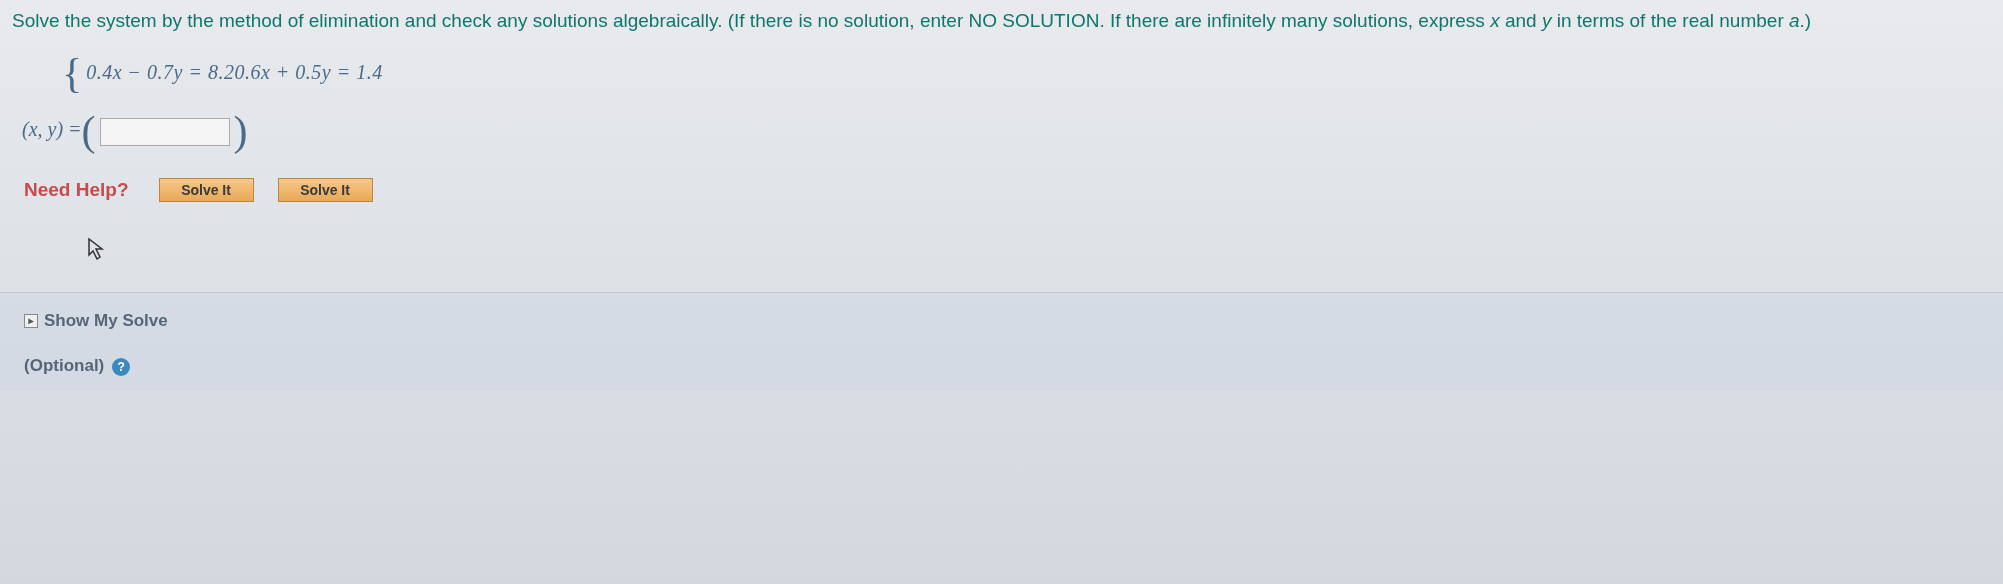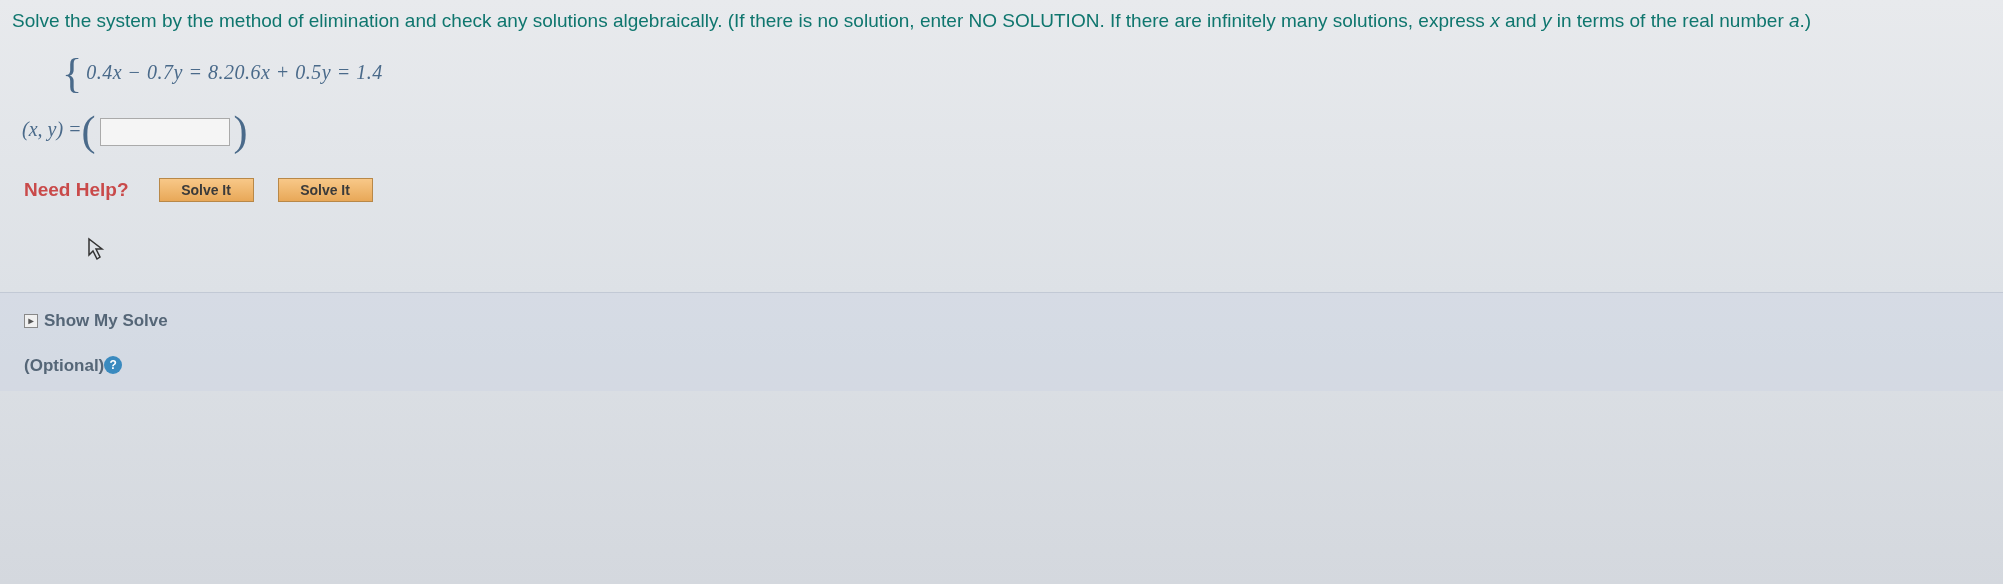--- a/index.html
+++ b/index.html
@@ -134,22 +134,22 @@
       text-align: center;
       line-height: 12px;
       margin-right: 6px;
       color: #555;
     }
     .optional-row {
       color: #556677;
       font-weight: bold;
       font-size: 17px;
       display: flex;
-      align-items: flex-start;
-      gap: 0;
+      align-items: flex-end;
+      gap: 8px;
     }
     .info-icon {
       display: inline-flex;
       width: 18px;
       height: 18px;
       border-radius: 50%;
       background: #3a8abf;
       color: white;
       align-items: center;
       justify-content: center;

